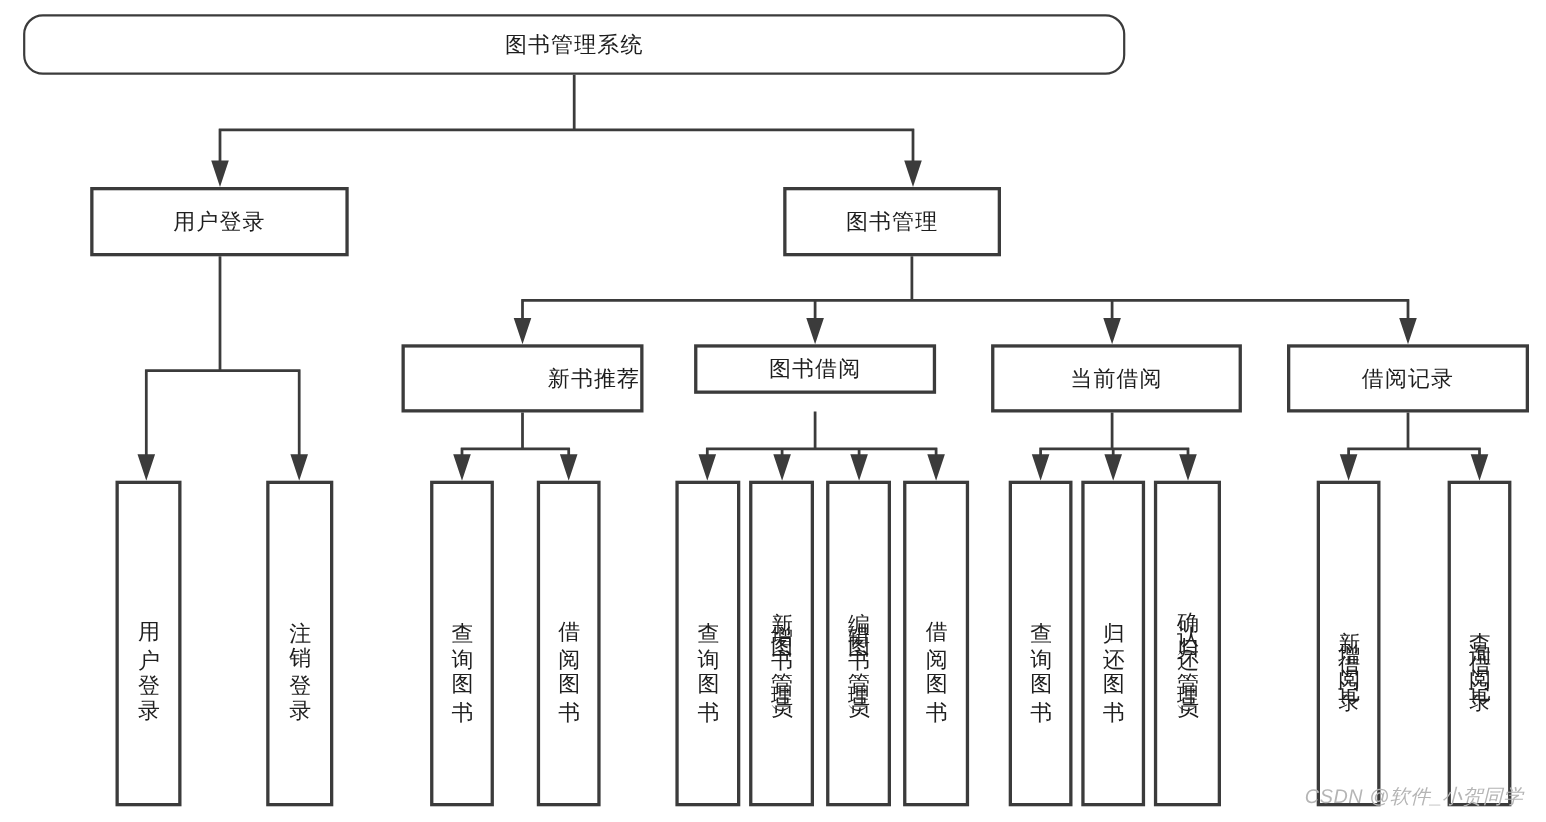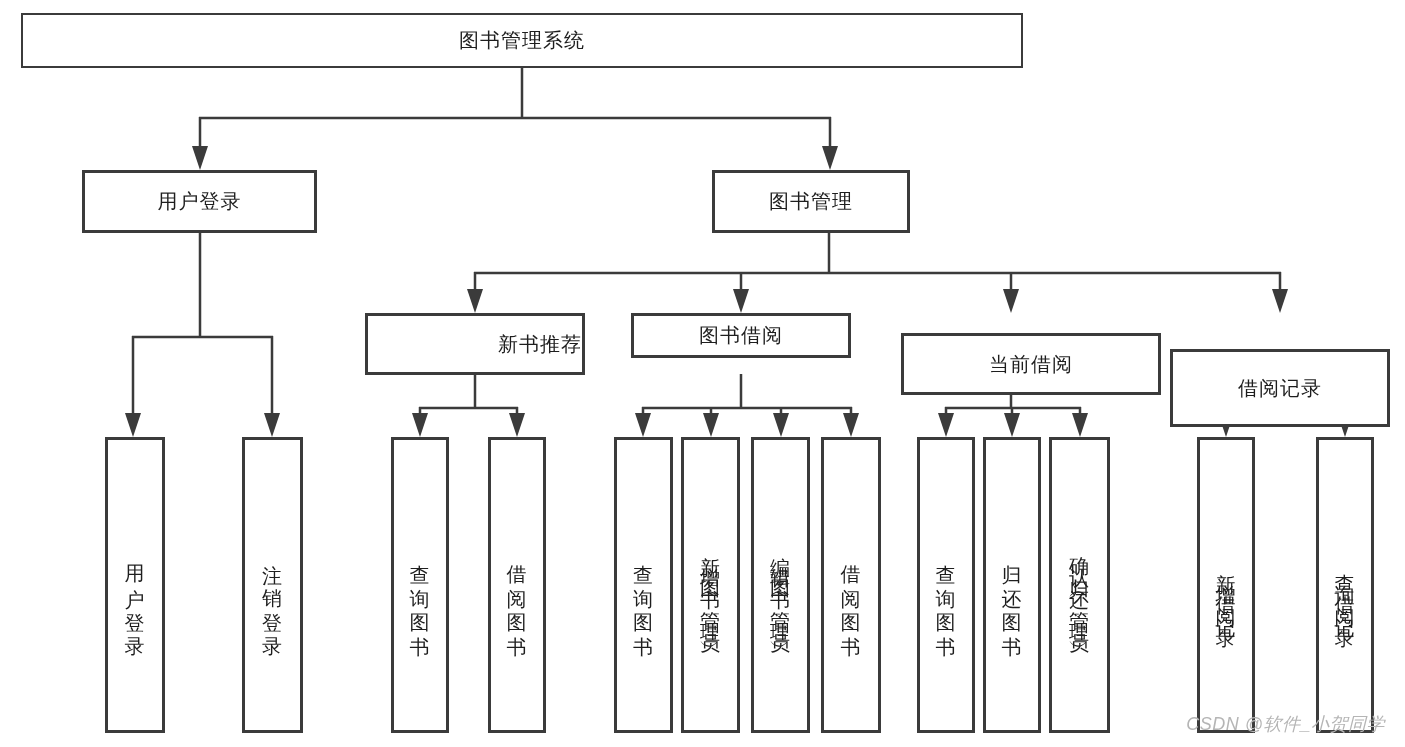--- a/index.html
+++ b/index.html
@@ -76,41 +76,41 @@
              M1003 289 L1019 289 L1011 313 Z  M1272 289 L1288 289 L1280 313 Z
              M125 413 L141 413 L133 437 Z  M264 413 L280 413 L272 437 Z
              M412 413 L428 413 L420 437 Z  M509 413 L525 413 L517 437 Z
              M635 413 L651 413 L643 437 Z  M703 413 L719 413 L711 437 Z
              M773 413 L789 413 L781 437 Z  M843 413 L859 413 L851 437 Z
              M938 413 L954 413 L946 437 Z  M1004 413 L1020 413 L1012 437 Z
              M1072 413 L1088 413 L1080 437 Z
              M1218 413 L1234 413 L1226 437 Z  M1337 413 L1353 413 L1345 437 Z" fill="#3b3b3b" stroke="none"></path>
   </svg>
 
-  <div class="node root" style="left:21px;top:13px;width:1002px;height:55px;">
+  <div class="node root" style="left:21px;top:13px;width:1002px;height:55px;border-radius:18px;">
     <span>图书管理系统</span>
   </div>
 
   <div class="node" style="left:82px;top:170px;width:235px;height:63px;">
     <span>用户登录</span>
   </div>
   <div class="node" style="left:712px;top:170px;width:198px;height:63px;">
     <span>图书管理</span>
   </div>
 
   <div class="node" style="left:365px;top:313px;width:220px;height:62px;justify-content:flex-end;">
     <span>新书推荐</span>
   </div>
   <div class="node" style="left:631px;top:313px;width:220px;height:45px;">
     <span>图书借阅</span>
   </div>
-  <div class="node" style="left:901px;top:313px;width:260px;height:62px;margin-top:20px;">
+  <div class="node" style="left:901px;top:313px;width:228px;height:62px;">
     <span>当前借阅</span>
   </div>
-  <div class="node" style="left:1170px;top:313px;width:220px;height:78px;margin-top:36px;">
+  <div class="node" style="left:1170px;top:313px;width:220px;height:62px;">
     <span>借阅记录</span>
   </div>
 
   <div class="node leaf" style="left:105px;top:437px;width:60px;height:296px;">
     <span class="leaf-label v24">用户登录</span>
   </div>
   <div class="node leaf" style="left:242px;top:437px;width:61px;height:296px;">
     <span class="leaf-label v24">注销登录</span>
   </div>
 

